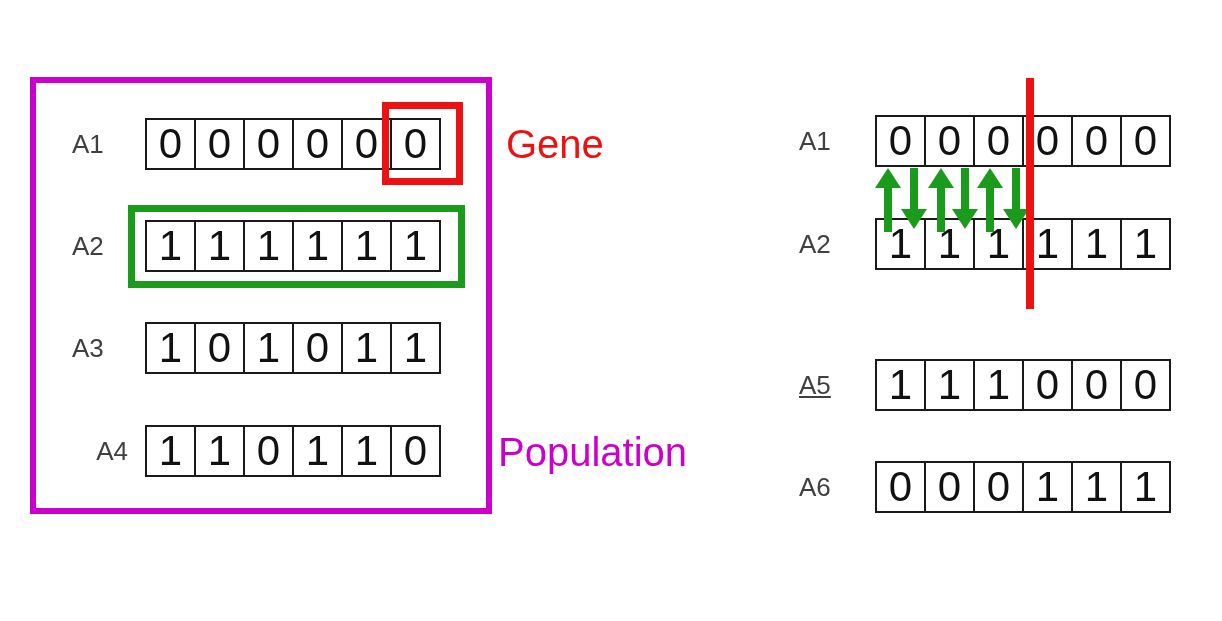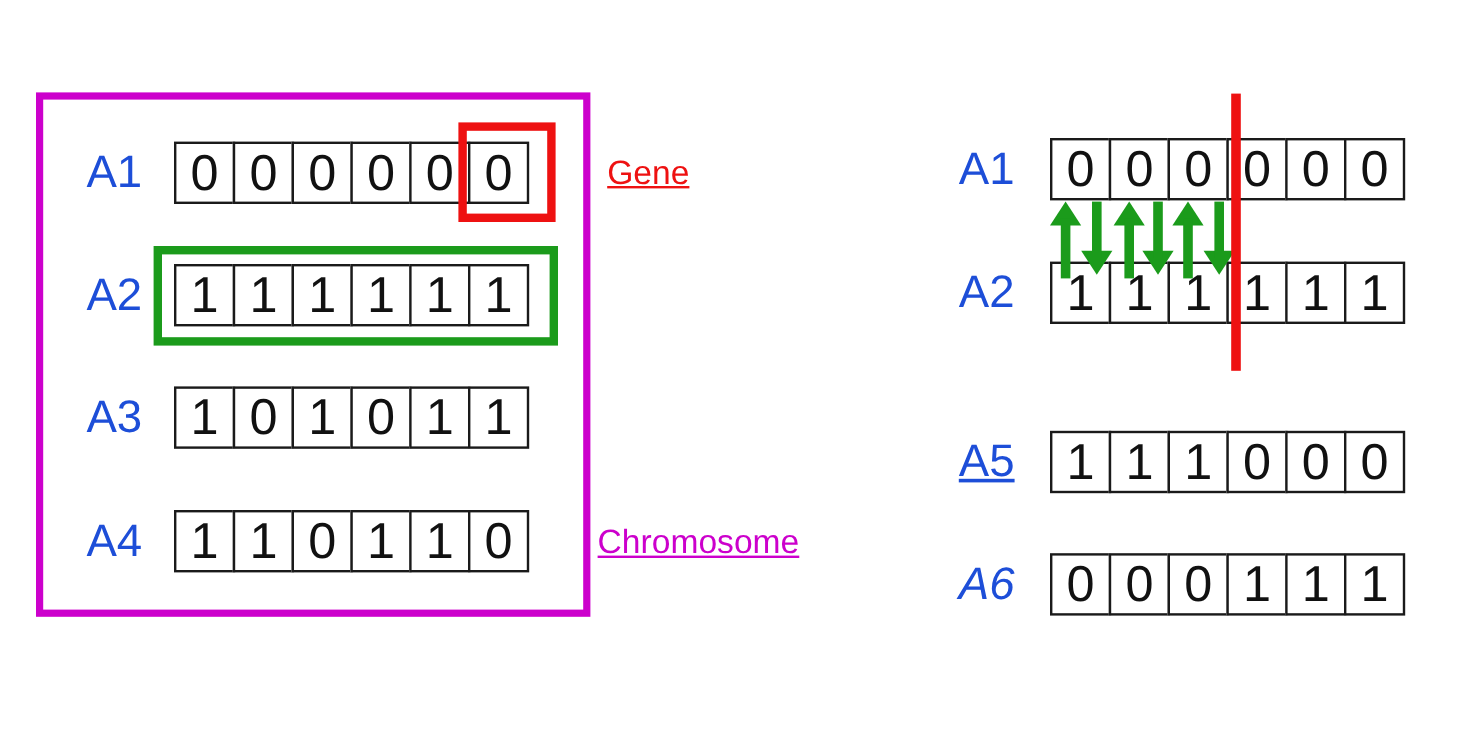--- a/index.html
+++ b/index.html
@@ -18,24 +18,24 @@
   .bit-row { position:absolute; display:flex; z-index:2; }
   .cell {
     width:51px; height:52px; box-sizing:border-box;
     border:2px solid #1a1a1a; margin-left:-2px;
     display:flex; align-items:center; justify-content:center;
     font-size:42px; line-height:1; background:#ffffff; color:#111111;
   }
   .cell:first-child { margin-left:0; }
   .row-label {
     position:absolute; width:70px; height:52px; line-height:52px;
-    font-size:38px; color:#1d4ed8; z-index:2; text-align:left;
+    font-size:26px; color:#404040; z-index:2; text-align:left;
   }
   
-  .annot { position:absolute; font-size:28px; line-height:40px; z-index:2; white-space:nowrap;text-decoration:underline; }
+  .annot { position:absolute; font-size:40px; line-height:40px; z-index:2; white-space:nowrap; }
   #gene-label { left:506px; top:124px; color:var(--red,#ee1111); }
   #chromosome-label { left:504px; top:227px; color:var(--green,#1b9b1b); }
   #population-label { left:498px; top:432px; color:var(--magenta,#cc00cc); }
   
   #crossover-line { position:absolute; left:1026px; top:78px; width:8px; height:231px; background:var(--red,#ee1111); z-index:4; }
   
   .arrow { position:absolute; width:26px; z-index:4; }
   .arrow .stem { position:absolute; left:9px; width:8px; background:var(--green,#1b9b1b); }
   .arrow .head { position:absolute; left:0; width:0; height:0; }
   .arrow.up { top:168px; height:64px; }
@@ -72,34 +72,34 @@
       </div>
       <div class="row-label" style="left: 72px; top: 322px;">A3</div>
       <div class="bit-row" style="left: 145px; top: 322px;">
         <div class="cell">1</div>
         <div class="cell">0</div>
         <div class="cell">1</div>
         <div class="cell">0</div>
         <div class="cell">1</div>
         <div class="cell">1</div>
       </div>
-      <div class="row-label" style="left: 72px; top: 425px;">A4</div>
+      <div class="row-label" style="left: 58px; top: 425px; text-align: right;">A4</div>
       <div class="bit-row" style="left: 145px; top: 425px;">
         <div class="cell">1</div>
         <div class="cell">1</div>
         <div class="cell">0</div>
         <div class="cell">1</div>
         <div class="cell">1</div>
         <div class="cell">0</div>
       </div>
     </div>
   <div id="chromosome-box" class="box"></div>
   <div id="gene-box" class="box"></div>
   <div id="gene-label" class="annot">Gene</div>
-  <div id="population-label" class="annot">Chromosome</div>
+  <div id="population-label" class="annot">Population</div>
 
   <div id="right-cross-rows">
       <div class="row-label" style="left: 799px; top: 115px;">A1</div>
       <div class="bit-row" style="left: 875px; top: 115px;">
         <div class="cell">0</div>
         <div class="cell">0</div>
         <div class="cell">0</div>
         <div class="cell">0</div>
         <div class="cell">0</div>
         <div class="cell">0</div>
@@ -144,21 +144,21 @@
   <div id="right-offspring-rows">
       <div class="row-label" style="left: 799px; top: 359px; text-decoration: underline;">A5</div>
       <div class="bit-row" style="left: 875px; top: 359px;">
         <div class="cell">1</div>
         <div class="cell">1</div>
         <div class="cell">1</div>
         <div class="cell">0</div>
         <div class="cell">0</div>
         <div class="cell">0</div>
       </div>
-      <div class="row-label" style="left: 799px; top: 461px; font-style: italic;">A6</div>
+      <div class="row-label" style="left: 799px; top: 461px;">A6</div>
       <div class="bit-row" style="left: 875px; top: 461px;">
         <div class="cell">0</div>
         <div class="cell">0</div>
         <div class="cell">0</div>
         <div class="cell">1</div>
         <div class="cell">1</div>
         <div class="cell">1</div>
       </div>
     </div>
 </div>

